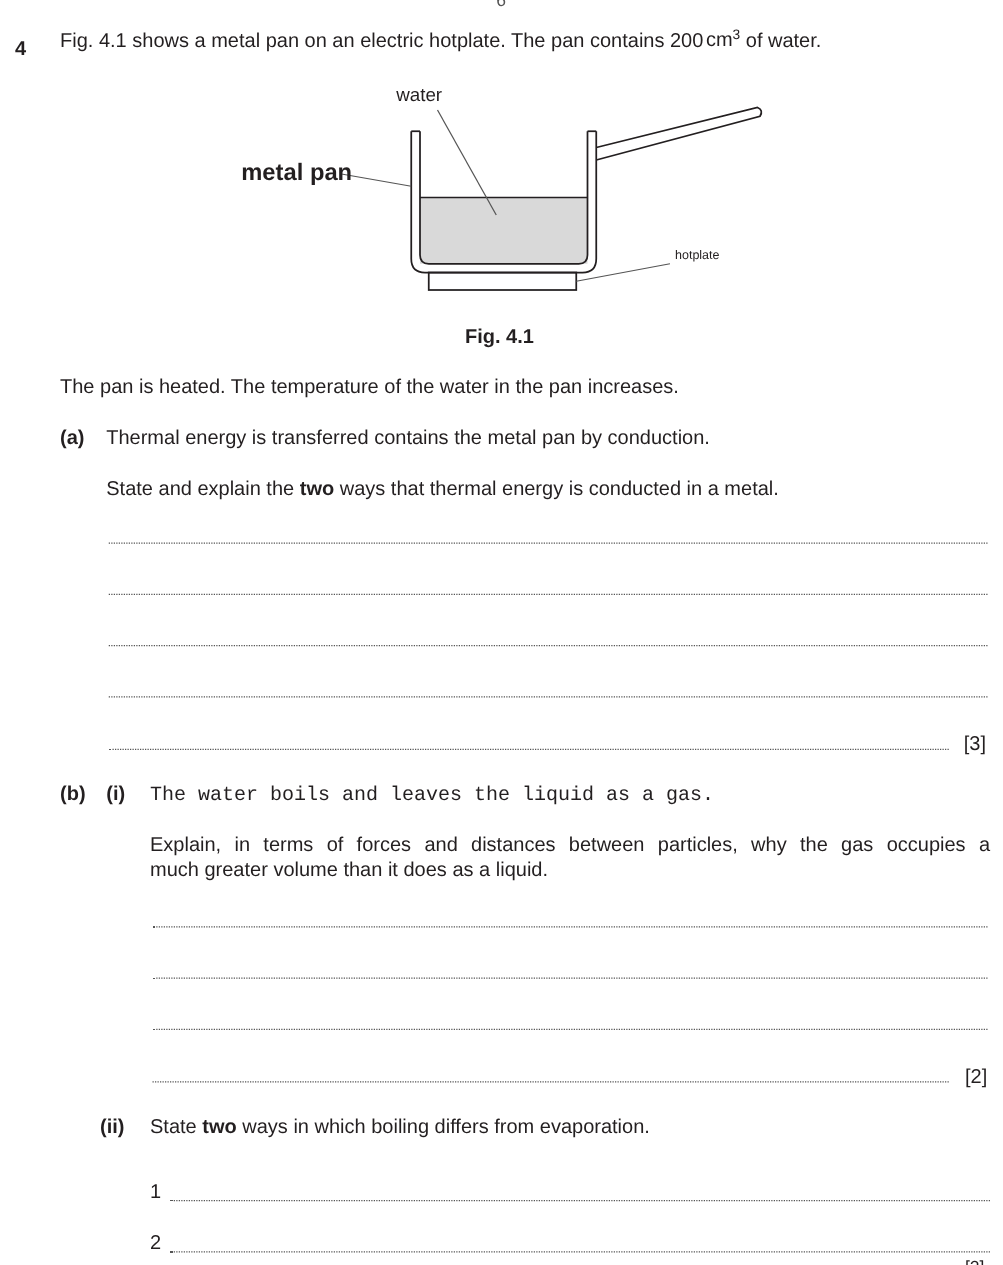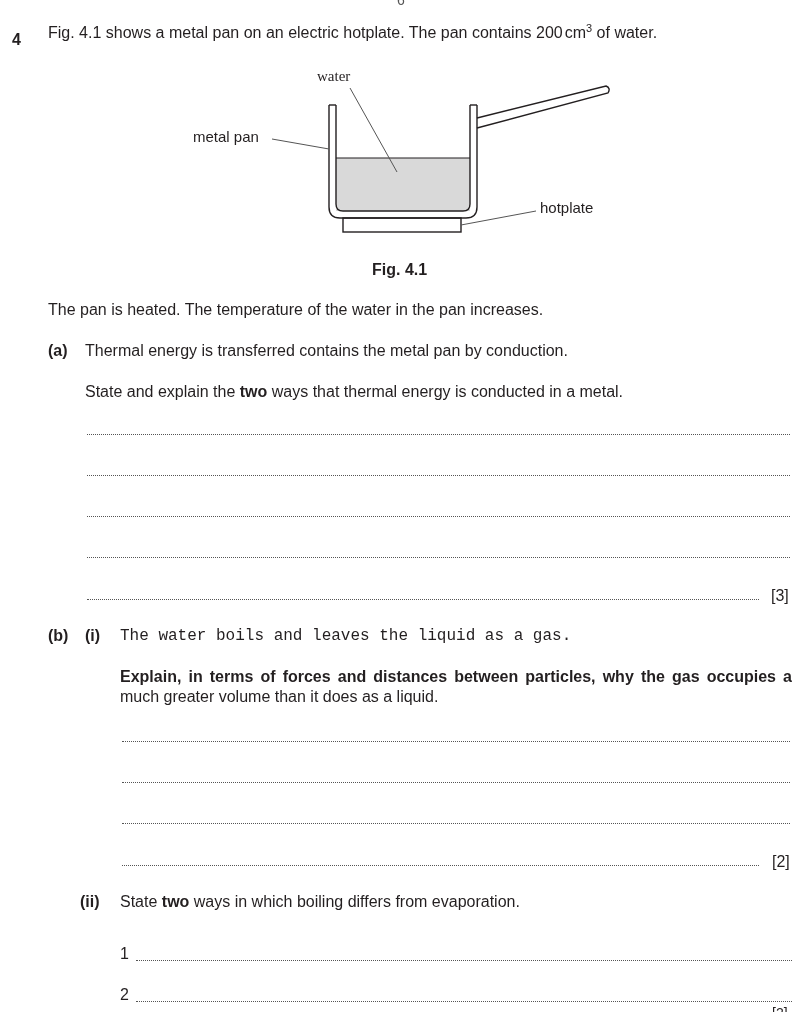--- a/index.html
+++ b/index.html
@@ -39,43 +39,43 @@
   <line x1="470" y1="105" x2="477" y2="105" stroke="#231f20" stroke-width="1.4"></line>
 
   <path d="M477 118 L606 86 Q611 88 608 93 L477 128" fill="none" stroke="#231f20" stroke-width="1.4"></path>
 
   <rect x="343" y="218" width="118" height="14" fill="none" stroke="#231f20" stroke-width="1.4"></rect>
 
   <line x1="350" y1="88" x2="397" y2="172" stroke="#555" stroke-width="1"></line>
   <line x1="272" y1="139" x2="329" y2="149" stroke="#555" stroke-width="1"></line>
   <line x1="536" y1="211" x2="461" y2="225" stroke="#555" stroke-width="1"></line>
 </svg>
-<div class="abs" style="left:317px; top:68px; font-size:15px;font-family:Liberation Serif, serif;">water</div>
-<div class="abs" style="left:193px; top:128px; font-size:15px;">metal pan</div>
-<div class="abs" style="left:540px; top:199px; font-size:15px;">hotplate</div>
+<div class="abs" style="left:317px; top:68px; font-size:15px;">water</div>
+<div class="abs" style="left:193px; top:128px; font-size:19px;font-weight:bold;">metal pan</div>
+<div class="abs" style="left:540px; top:199px; font-size:10px;">hotplate</div>
 <div class="abs b" style="left:372px; top:261px; font-size:16px;">Fig. 4.1</div>
 
 <div class="abs" style="left:48px; top:301px;">The pan is heated. The temperature of the water in the pan increases.</div>
 
 <div class="abs b" style="left:48px; top:342px;">(a)</div>
 <div class="abs" style="left:85px; top:342px;">Thermal energy is transferred contains the metal pan by conduction.</div>
 <div class="abs" style="left:85px; top:383px;">
   <span>State and explain the </span><span class="b">two</span><span> ways that thermal energy is conducted in a metal.</span>
 </div>
 <div class="dots" style="left:87px; width:703px; top:434px;"></div>
 <div class="dots" style="left:87px; width:703px; top:475px;"></div>
 <div class="dots" style="left:87px; width:703px; top:516px;"></div>
 <div class="dots" style="left:87px; width:703px; top:557px;"></div>
 <div class="dots" style="left:87px; width:672px; top:599px;"></div>
 <div class="mark" style="left:771px; top:587px;">[3]</div>
 
 <div class="abs b" style="left:48px; top:627px;">(b)</div>
 <div class="abs b" style="left:85px; top:627px;">(i)</div>
 <div class="abs" style="left:120px; top:627px;font-family:Liberation Mono, monospace;">The water boils and leaves the liquid as a gas.</div>
-<div class="abs" style="left:120px; top:668px; width:672px; text-align:justify; text-align-last:justify;font-weight:bold;">Explain, in terms of forces and distances between particles, why the gas occupies a</div>
+<div class="abs" style="left:120px; top:668px; width:672px; text-align:justify; text-align-last:justify;">Explain, in terms of forces and distances between particles, why the gas occupies a</div>
 <div class="abs" style="left:120px; top:688px;">much greater volume than it does as a liquid.</div>
 <div class="dots" style="left:122px; width:668px; top:741px;"></div>
 <div class="dots" style="left:122px; width:668px; top:782px;"></div>
 <div class="dots" style="left:122px; width:668px; top:823px;"></div>
 <div class="dots" style="left:122px; width:637px; top:865px;"></div>
 <div class="mark" style="left:772px; top:853px;">[2]</div>
 
 <div class="abs b" style="left:80px; top:893px;text-align:right;">(ii)</div>
 <div class="abs" style="left:120px; top:893px;">
   <span>State </span><span class="b">two</span><span> ways in which boiling differs from evaporation.</span>

